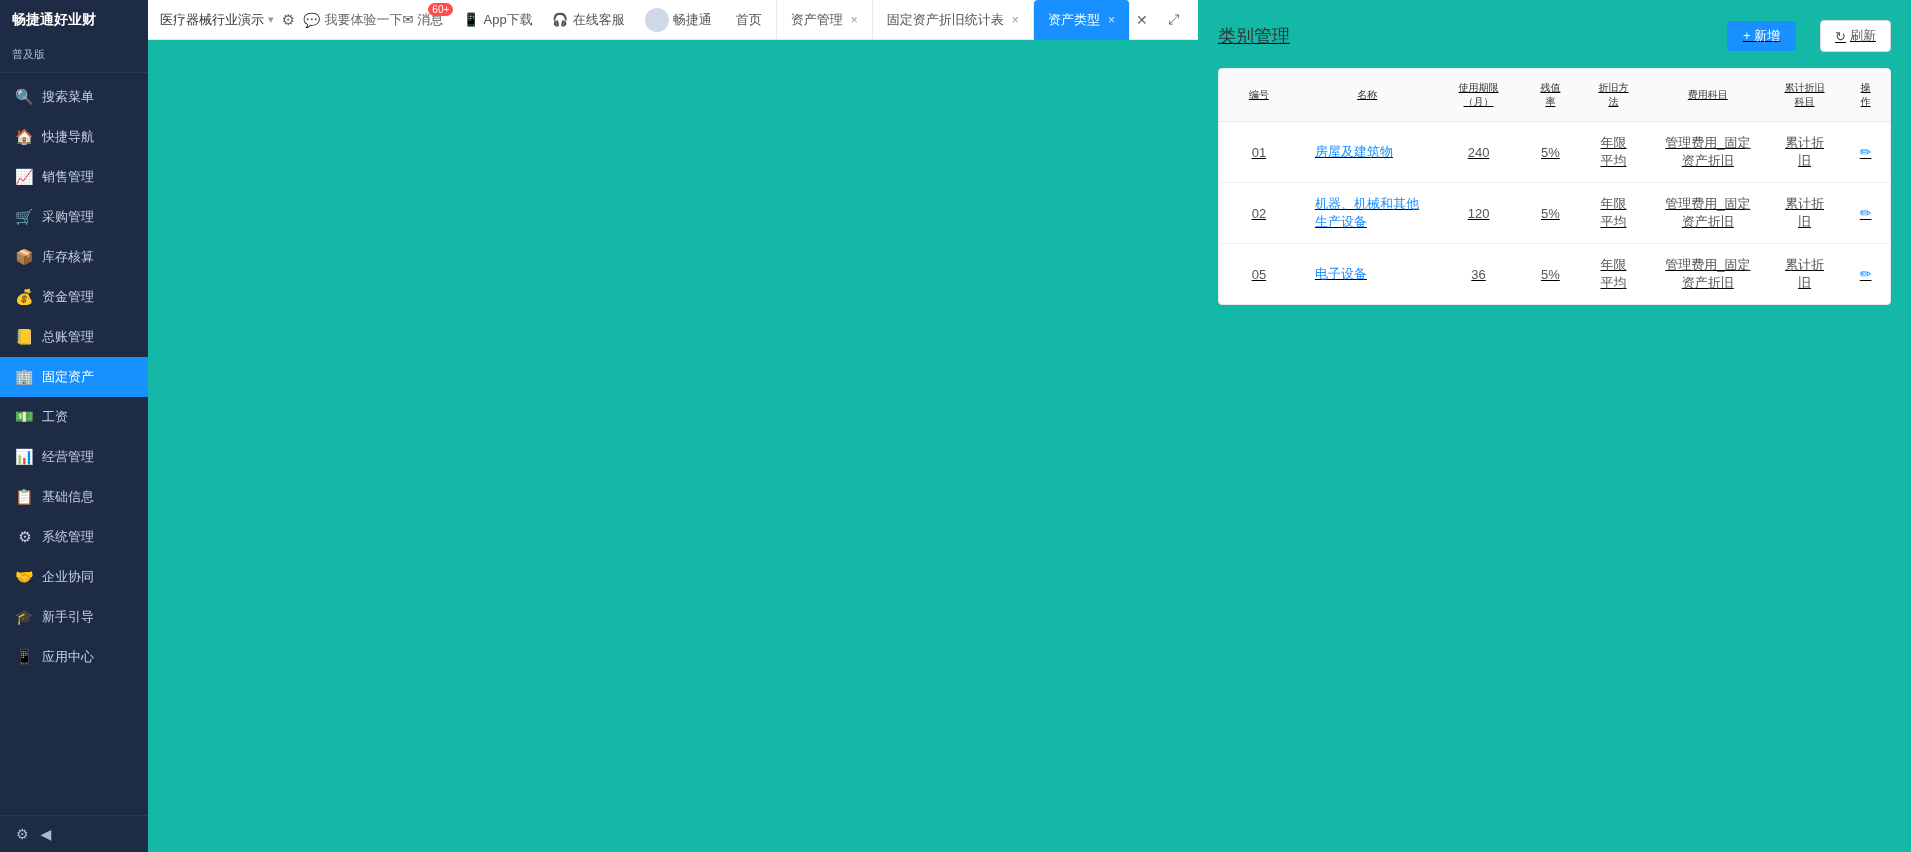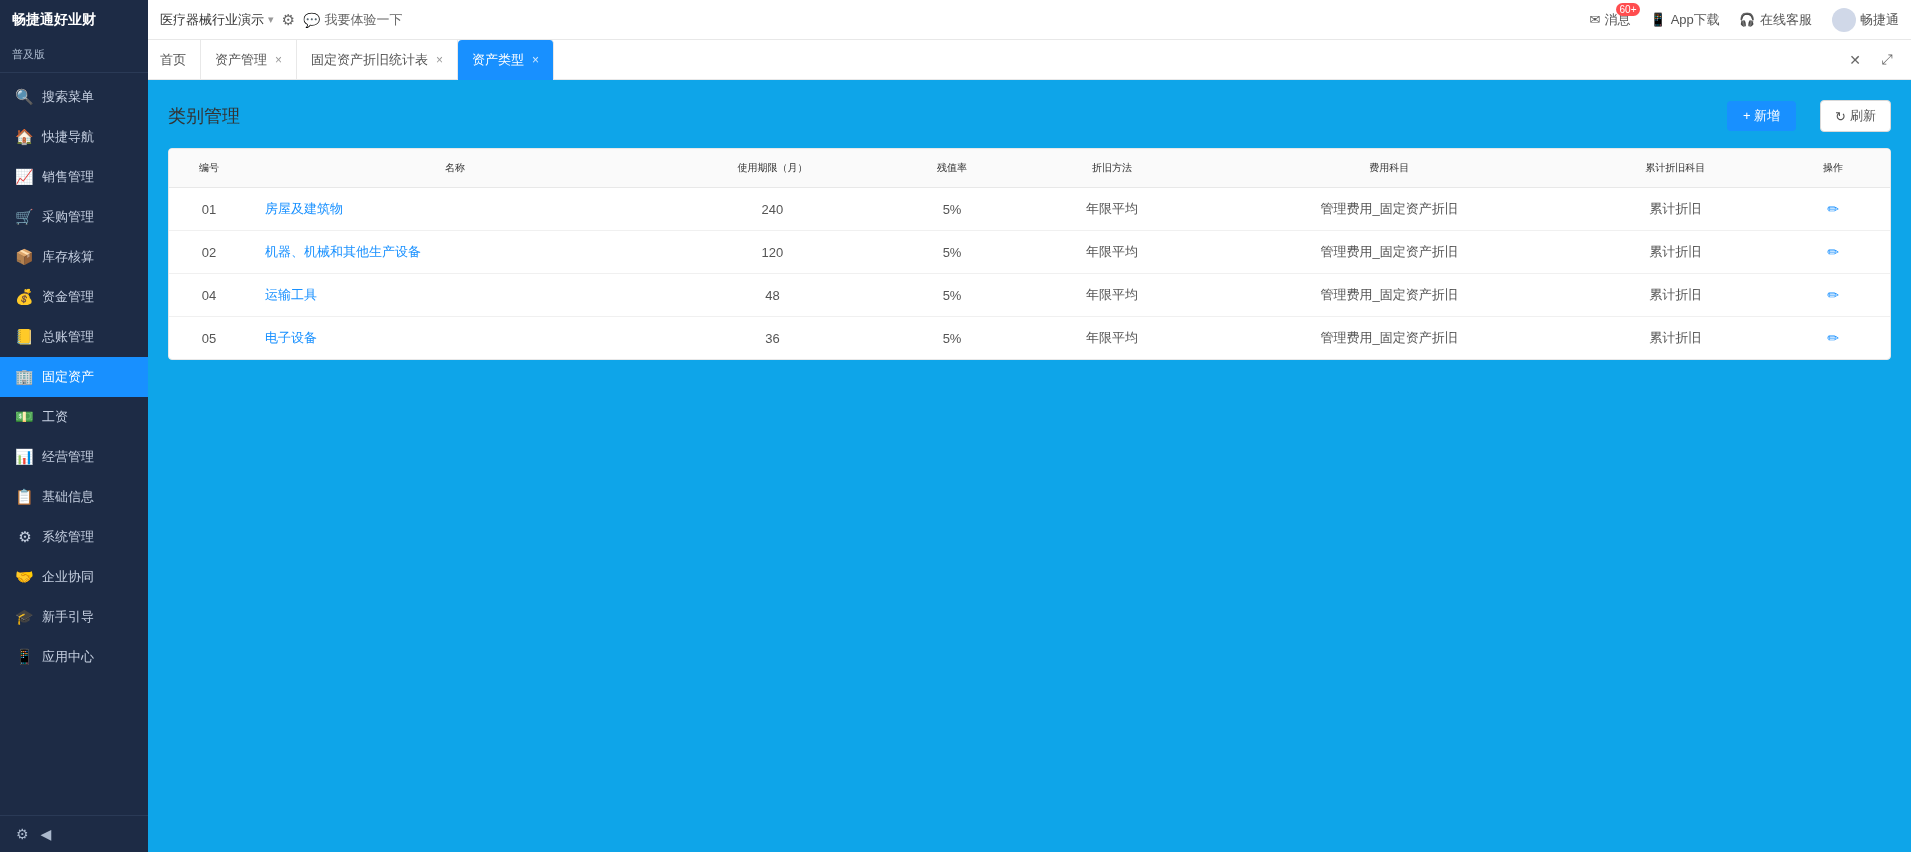--- a/index.html
+++ b/index.html
@@ -70,23 +70,23 @@
     .sidebar-bottom-icon {
       color: #aab8cc;
       cursor: pointer;
       font-size: 14px;
     }
 
     
     .main {
       flex: 1;
       display: flex;
-      flex-direction: column;
+      flex-direction: row;
       height: 100%;
-      background: #0ea5e9;
+      background: #14b8a6;
       min-width: 0;
     }
 
     
     .topbar {
       height: 40px;
       background: #fff;
       display: flex;
       align-items: center;
       padding: 0 12px;
@@ -209,20 +209,21 @@
       cursor: pointer;
       color: #666;
       font-size: 14px;
     }
 
     
     .page-content {
       flex: 1;
       padding: 20px 20px;
       overflow-y: auto;
+      text-decoration: underline;
     }
     .page-header {
       display: flex;
       align-items: center;
       justify-content: space-between;
       margin-bottom: 16px;
     }
     .page-title {
       font-size: 18px;
       font-weight: 500;
@@ -477,30 +478,20 @@
     <td class="code-cell">02</td>
     <td class="name-cell">机器、机械和其他生产设备</td>
     <td>120</td>
     <td>5%</td>
     <td>年限平均</td>
     <td>管理费用_固定资产折旧</td>
     <td>累计折旧</td>
     <td><span class="edit-icon">✏</span></td>
   </tr>
             <tr>
-    <td class="code-cell">04</td>
-    <td class="name-cell">运输工具</td>
-    <td>48</td>
-    <td>5%</td>
-    <td>年限平均</td>
-    <td>管理费用_固定资产折旧</td>
-    <td>累计折旧</td>
-    <td><span class="edit-icon">✏</span></td>
-  </tr>
-            <tr>
     <td class="code-cell">05</td>
     <td class="name-cell">电子设备</td>
     <td>36</td>
     <td>5%</td>
     <td>年限平均</td>
     <td>管理费用_固定资产折旧</td>
     <td>累计折旧</td>
     <td><span class="edit-icon">✏</span></td>
   </tr>
           </tbody>

